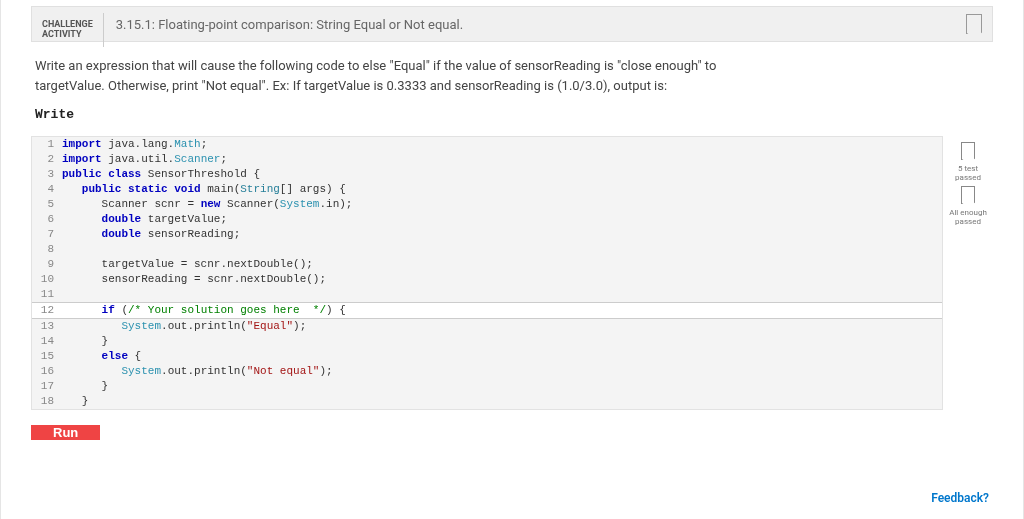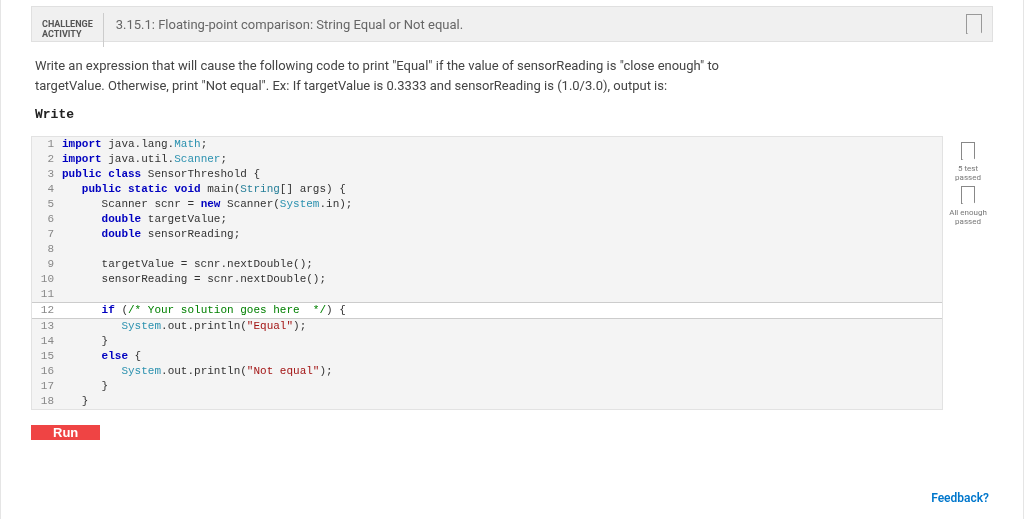--- a/index.html
+++ b/index.html
@@ -150,21 +150,21 @@
   <div class="header-bar">
     <div class="badge">
       <span>CHALLENGE</span>
       <span>ACTIVITY</span>
     </div>
     <div class="title">3.15.1: Floating-point comparison: String Equal or Not equal.</div>
     <div class="bookmark-icon"></div>
   </div>
 
   <div class="prompt">
-    <div>Write an expression that will cause the following code to print "Equal" if the value of sensorReading is "close enough" to</div>
+    <div>Write an expression that will cause the following code to else "Equal" if the value of sensorReading is "close enough" to</div>
     <div>targetValue. Otherwise, print "Not equal". Ex: If targetValue is 0.3333 and sensorReading is (1.0/3.0), output is:</div>
   </div>
   <div class="equal-label">Write</div>
 
   <div class="editor-row">
     <div class="code-block" id="code-block"><div class="code-line"><span class="gutter">1</span><span class="code-text"><span class="kw">import</span><span> java.lang.</span><span class="cls">Math</span><span>;</span></span></div><div class="code-line"><span class="gutter">2</span><span class="code-text"><span class="kw">import</span><span> java.util.</span><span class="cls">Scanner</span><span>;</span></span></div><div class="code-line"><span class="gutter">3</span><span class="code-text"><span class="kw">public class</span><span> SensorThreshold {</span></span></div><div class="code-line"><span class="gutter">4</span><span class="code-text"><span>   </span><span class="kw">public static void</span><span> main(</span><span class="typ">String</span><span>[] args) {</span></span></div><div class="code-line"><span class="gutter">5</span><span class="code-text"><span>      Scanner scnr = </span><span class="kw">new</span><span> Scanner(</span><span class="cls">System</span><span>.in);</span></span></div><div class="code-line"><span class="gutter">6</span><span class="code-text"><span>      </span><span class="kw">double</span><span> targetValue;</span></span></div><div class="code-line"><span class="gutter">7</span><span class="code-text"><span>      </span><span class="kw">double</span><span> sensorReading;</span></span></div><div class="code-line"><span class="gutter">8</span><span class="code-text"><span> </span></span></div><div class="code-line"><span class="gutter">9</span><span class="code-text"><span>      targetValue = scnr.nextDouble();</span></span></div><div class="code-line"><span class="gutter">10</span><span class="code-text"><span>      sensorReading = scnr.nextDouble();</span></span></div><div class="code-line"><span class="gutter">11</span><span class="code-text"><span> </span></span></div><div class="code-line highlight"><span class="gutter">12</span><span class="code-text"><span>      </span><span class="kw">if</span><span> (</span><span class="cmt">/* Your solution goes here  */</span><span>) {</span></span></div><div class="code-line"><span class="gutter">13</span><span class="code-text"><span>         </span><span class="cls">System</span><span>.out.println(</span><span class="str">"Equal"</span><span>);</span></span></div><div class="code-line"><span class="gutter">14</span><span class="code-text"><span>      }</span></span></div><div class="code-line"><span class="gutter">15</span><span class="code-text"><span>      </span><span class="kw">else</span><span> {</span></span></div><div class="code-line"><span class="gutter">16</span><span class="code-text"><span>         </span><span class="cls">System</span><span>.out.println(</span><span class="str">"Not equal"</span><span>);</span></span></div><div class="code-line"><span class="gutter">17</span><span class="code-text"><span>      }</span></span></div><div class="code-line"><span class="gutter">18</span><span class="code-text"><span>   }</span></span></div></div>
     <div class="sidebar">
       <div class="mini-bookmark"></div>
       <div style="white-space:pre-line">5 test
 passed</div>

